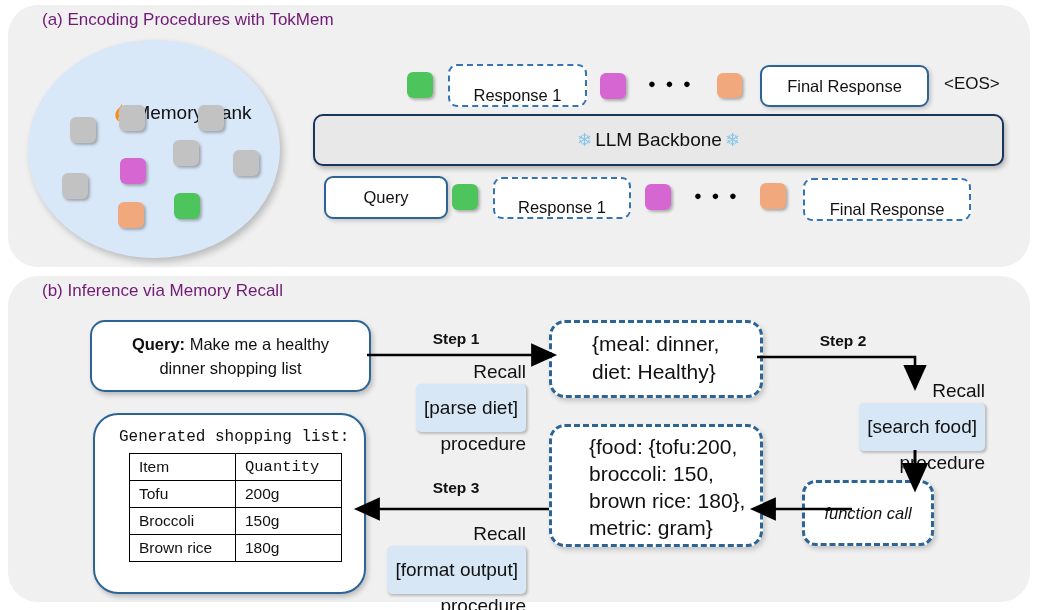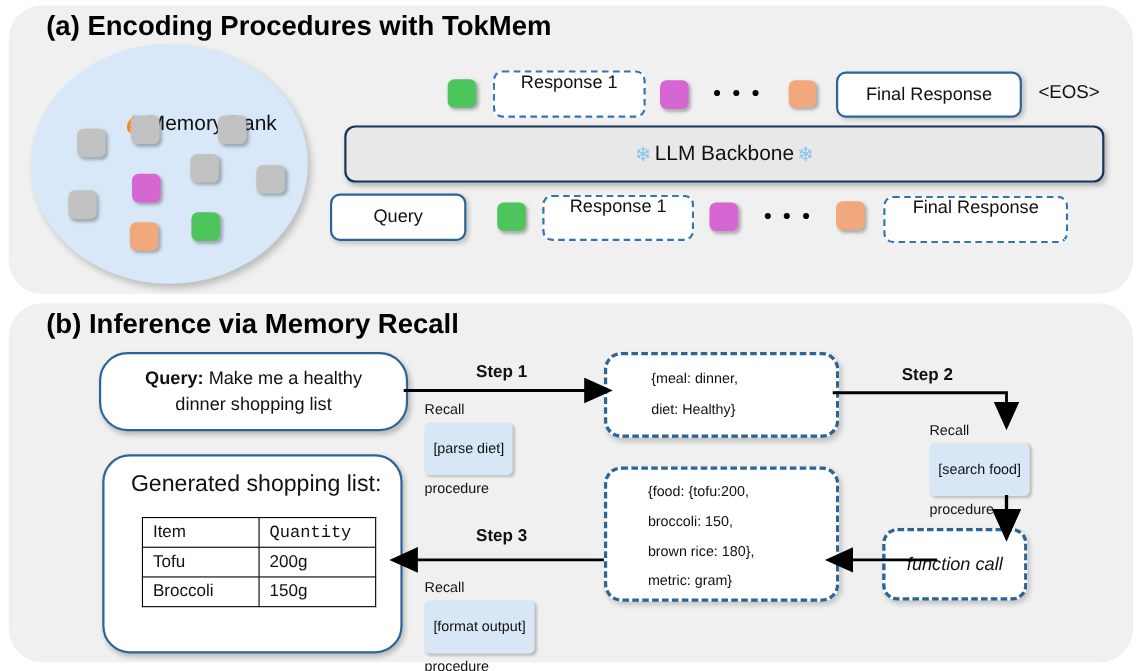--- a/index.html
+++ b/index.html
@@ -1,57 +1,57 @@
 <!DOCTYPE html>
 <html><head>
 <meta charset="utf-8">
 <style>
   html,body{margin:0;padding:0;background:#ffffff;font-family:"Liberation Sans",sans-serif;color:#111;}
   .canvas{position:relative;width:1037px;height:610px;background:#fff;overflow:hidden;}
   .panel{position:absolute;background:#f0f0f1;border-radius:30px;}
-  .ptitle{position:absolute;font-size:25px;font-weight:700;color:#000000;white-space:nowrap;}
+  .ptitle{position:absolute;font-size:17px;font-weight:400;color:#701a75;white-space:nowrap;}
 
   
   .ellipse{position:absolute;left:28px;top:40px;width:252px;height:218px;border-radius:50%;
            background:#d9e8f8;box-shadow:3px 4px 7px rgba(0,0,0,.22);}
   .mb-label{position:absolute;left:54px;top:62px;width:200px;display:flex;align-items:center;justify-content:center;
             gap:2px;font-size:19px;color:#111;}
   .mtok{position:absolute;width:26px;height:26px;border-radius:6px;box-shadow:2px 2px 3px rgba(0,0,0,.28);}
   .c-gray{background:#c2c2c2;} .c-green{background:#4ec45c;} .c-magenta{background:#d667d2;} .c-orange{background:#f2a87d;}
 
   
   .tok{position:absolute;width:26px;height:26px;border-radius:6px;box-shadow:2px 2px 3px rgba(0,0,0,.28);}
   .sbox{position:absolute;background:#fff;border:2.5px solid #2d6496;border-radius:9px;
         display:flex;align-items:center;justify-content:center;font-size:16.5px;
         box-shadow:2px 2px 4px rgba(0,0,0,.18);white-space:nowrap;}
   .dbox-a{position:absolute;background:#fff;border:2px dashed #3574b2;border-radius:9px;
-        display:flex;align-items:flex-start;justify-content:center;font-size:16.5px;white-space:nowrap;}
+        display:flex;align-items:flex-end;justify-content:center;font-size:16.5px;white-space:nowrap;}
   .dots{position:absolute;font-size:13px;letter-spacing:3px;color:#000;white-space:nowrap;}
   .eos{position:absolute;font-size:17px;white-space:nowrap;}
   .bar{position:absolute;left:313px;top:114px;width:687px;height:48px;background:#e8e8e8;
        border:2.5px solid #16365c;border-radius:10px;display:flex;align-items:center;justify-content:center;
        font-size:19px;box-shadow:2px 3px 5px rgba(0,0,0,.25);}
   .snow{color:#86c5ea;font-size:18px;margin:0 3px;}
 
   
   .bubble{position:absolute;background:#fff;border:2.5px solid #2d6496;
           box-shadow:2px 3px 5px rgba(0,0,0,.22);}
   .dbox-b{position:absolute;background:#fff;border:3px dashed #2d6496;border-radius:16px;
           box-shadow:2px 3px 5px rgba(0,0,0,.18);}
   .qtext{display:flex;flex-direction:column;align-items:center;justify-content:center;height:100%;
          font-size:16.5px;line-height:24px;}
   .steplabel{position:absolute;width:140px;text-align:center;font-weight:700;font-size:15.5px;}
-  .recall-col{position:absolute;width:140px;display:flex;flex-direction:column;align-items:flex-start;
-              font-size:13px;line-height:20px;}
+  .recall-col{position:absolute;width:140px;display:flex;flex-direction:column;align-items:flex-end;
+              font-size:19px;line-height:20px;}
   .chip{background:#d7e7f6;border-radius:5px;padding:14px 8px;margin:2px 0;
         box-shadow:1.5px 1.5px 2.5px rgba(0,0,0,.22);white-space:nowrap;}
-  .jsontext{font-size:13px;line-height:27px;}
+  .jsontext{font-size:21px;line-height:27px;}
   .fncall{display:flex;align-items:center;justify-content:center;height:100%;
           font-style:italic;font-size:16.5px;}
-  .gsl-title{margin:13px 0 18px 24px;font-size:21px;}
+  .gsl-title{margin:13px 0 7px 24px;font-size:16px;font-family:Liberation Mono, monospace;}
   table.shop{border-collapse:collapse;margin-left:34px;}
   table.shop td{border:1.6px solid #000;font-size:15.5px;padding:4px 8px 4px 9px;background:#fff;}
   table.shop td.col-item{width:88px;} table.shop td.col-qty{width:88px;font-family:Liberation Mono, monospace;}
   .arrow-layer{position:absolute;left:0;top:0;width:1037px;height:610px;pointer-events:none;}
 </style>
 </head>
 <body>
 
 <div class="canvas">
 
@@ -92,38 +92,38 @@
     <span>Final Response</span>
   </div>
   <div class="eos" style="left:932px;top:74px;padding-left:12px;">&lt;EOS&gt;</div>
 
   <div class="bar">
     <span class="snow">❄</span>
     <span>LLM Backbone</span>
     <span class="snow">❄</span>
   </div>
 
-  <div class="sbox" style="left:300px;top:176px;width:120px;height:39px;">
+  <div class="sbox" style="left:324px;top:176px;width:120px;height:39px;">
     <span>Query</span>
   </div>
   <div class="tok c-green" style="left:452px;top:184px;"></div>
   <div class="dbox-a" style="left:493px;top:177px;width:134px;height:38px;">
     <span>Response 1</span>
   </div>
   <div class="tok c-magenta" style="left:645px;top:184px;"></div>
   <div class="dots" style="left:694px;top:188px;">● ● ●</div>
   <div class="tok c-orange" style="left:760px;top:183px;"></div>
   <div class="dbox-a" style="left:803px;top:178px;width:164px;height:39px;">
     <span>Final Response</span>
   </div>
 
   <div class="panel" style="left:8px;top:276px;width:1022px;height:326px;"></div>
   <div class="ptitle" style="left:42px;top:281px;">(b) Inference via Memory Recall</div>
 
-  <div class="bubble" style="left:90px;top:320px;width:277px;height:68px;border-radius:26px;">
+  <div class="bubble" style="left:90px;top:320px;width:277px;height:68px;border-radius:15px;">
     <div class="qtext">
       <div>
         <span style="font-weight:700;">Query:</span><span> Make me a healthy</span>
       </div>
       <div>dinner shopping list</div>
     </div>
   </div>
 
   <div class="steplabel" style="left:386px;top:330px;">Step 1</div>
   <div class="recall-col" style="left:386px;top:362px;">
@@ -174,20 +174,24 @@
           <td class="col-item">Item</td>
           <td class="col-qty">Quantity</td>
         </tr>
         <tr>
           <td>Tofu</td>
           <td>200g</td>
         </tr>
         <tr>
           <td>Broccoli</td>
           <td>150g</td>
+        </tr>
+        <tr>
+          <td>Brown rice</td>
+          <td>180g</td>
         </tr>
       </tbody>
     </table>
   </div>
 
   <svg class="arrow-layer">
     <defs>
       <marker id="ah" markerWidth="12" markerHeight="11" refX="1.5" refY="4.5" orient="auto">
         <path d="M0,0 L10,4.5 L0,9 z" fill="#000"></path>
       </marker>

